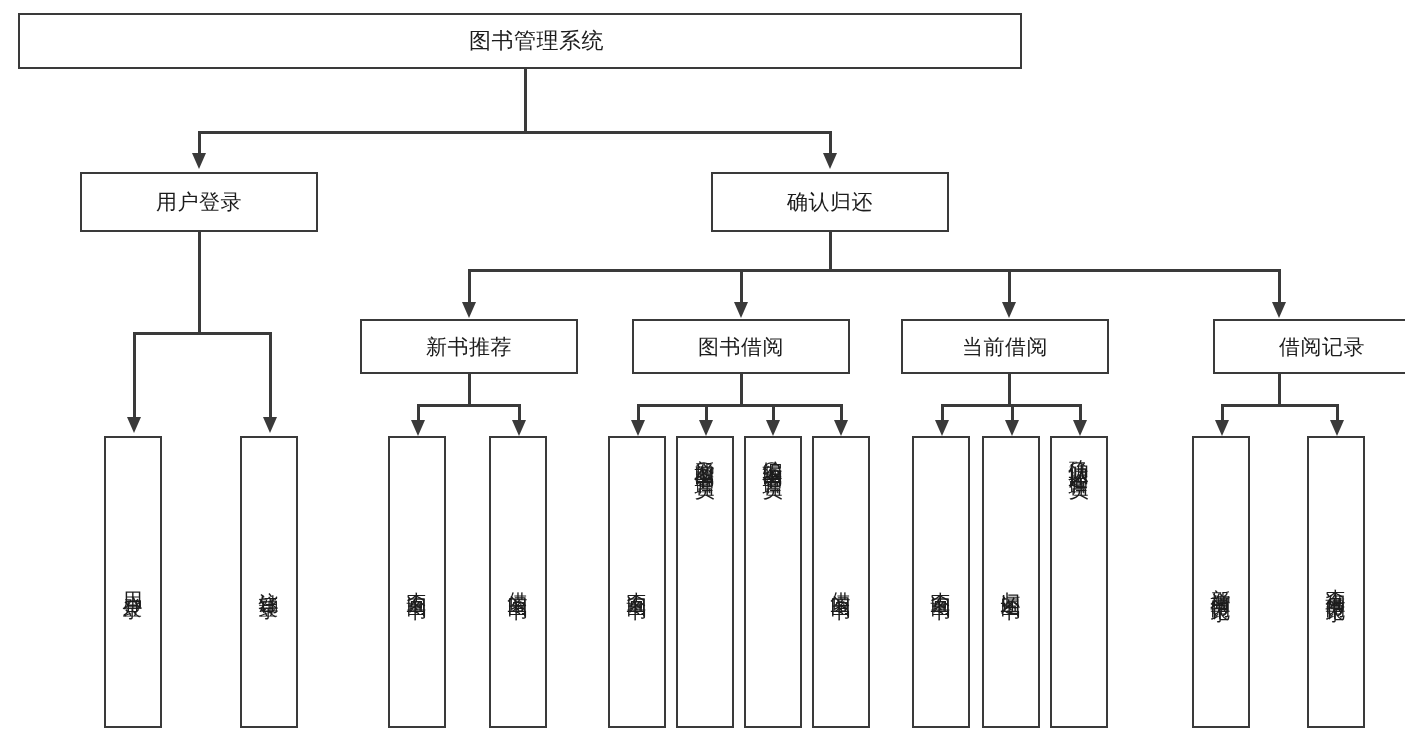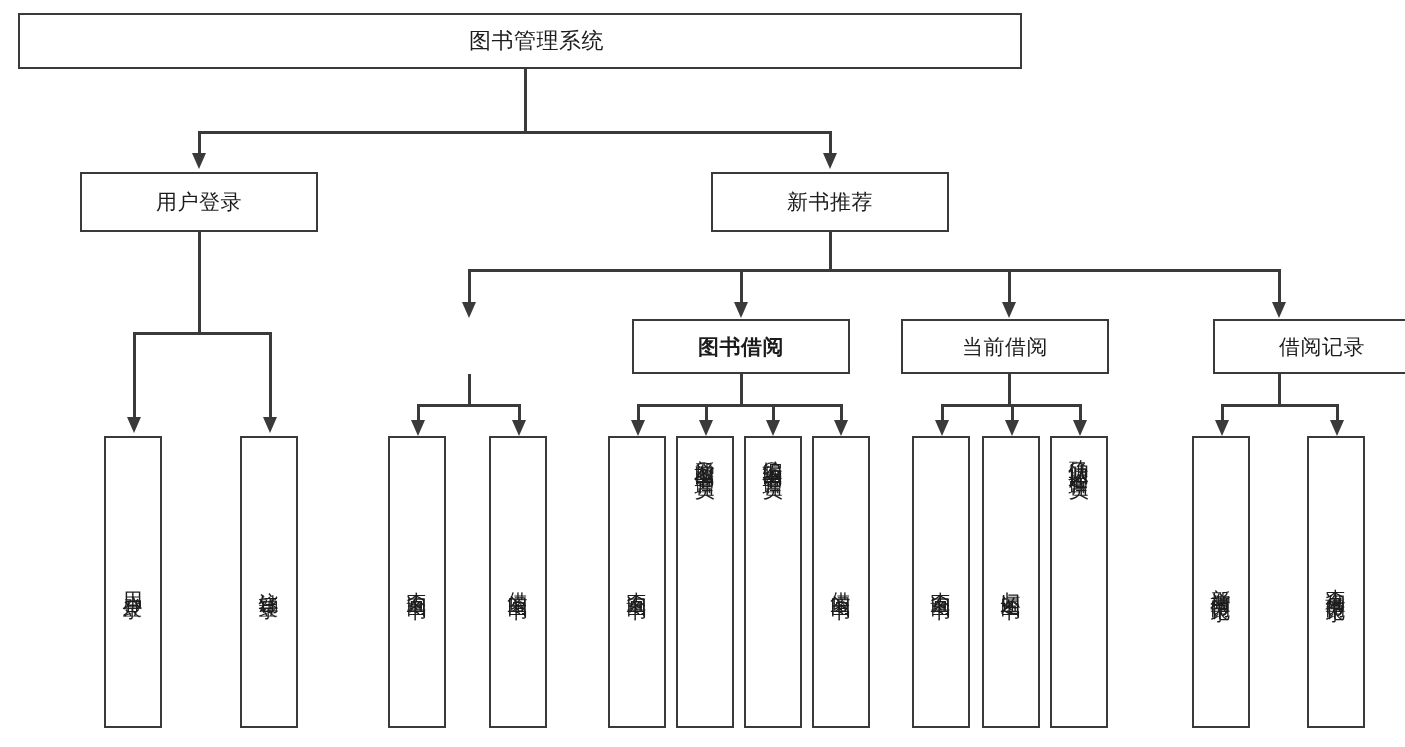--- a/index.html
+++ b/index.html
@@ -109,21 +109,21 @@
   <div class="arrow" style="left:192px; top:153px;"></div>
 
   <div class="line vline" style="left:829px; top:131px; height:24px;"></div>
   <div class="arrow" style="left:823px; top:153px;"></div>
 
   <div class="node h" style="left:80px; top:172px; width:238px; height:60px;">
     <span class="label">用户登录</span>
   </div>
 
   <div class="node h" style="left:711px; top:172px; width:238px; height:60px;">
-    <span class="label">新书推荐</span>
+    <span class="label">确认归还</span>
   </div>
 
   <div class="line vline" style="left:198px; top:232px; height:101px;"></div>
   <div class="line hline" style="left:133px; top:332px; width:138px;"></div>
   <div class="line vline" style="left:133px; top:332px; height:86px;"></div>
   <div class="arrow" style="left:127px; top:417px;"></div>
   <div class="line vline" style="left:269px; top:332px; height:86px;"></div>
   <div class="arrow" style="left:263px; top:417px;"></div>
 
   <div class="line vline" style="left:829px; top:232px; height:39px;"></div>
@@ -134,21 +134,24 @@
 
   <div class="line vline" style="left:740px; top:269px; height:34px;"></div>
   <div class="arrow" style="left:734px; top:302px;"></div>
 
   <div class="line vline" style="left:1008px; top:269px; height:34px;"></div>
   <div class="arrow" style="left:1002px; top:302px;"></div>
 
   <div class="line vline" style="left:1278px; top:269px; height:34px;"></div>
   <div class="arrow" style="left:1272px; top:302px;"></div>
 
-  <div class="node h" style="left:632px; top:319px; width:218px; height:55px;font-weight:bold;">
+  <div class="node h" style="left:360px; top:319px; width:218px; height:55px;">
+    <span class="label">新书推荐</span>
+  </div>
+  <div class="node h" style="left:632px; top:319px; width:218px; height:55px;">
     <span class="label">图书借阅</span>
   </div>
   <div class="node h" style="left:901px; top:319px; width:208px; height:55px;">
     <span class="label">当前借阅</span>
   </div>
   <div class="node h" style="left:1171px; top:319px; width:218px; height:55px;margin-left:42px;">
     <span class="label">借阅记录</span>
   </div>
 
   <div class="line vline" style="left:468px; top:374px; height:32px;"></div>

